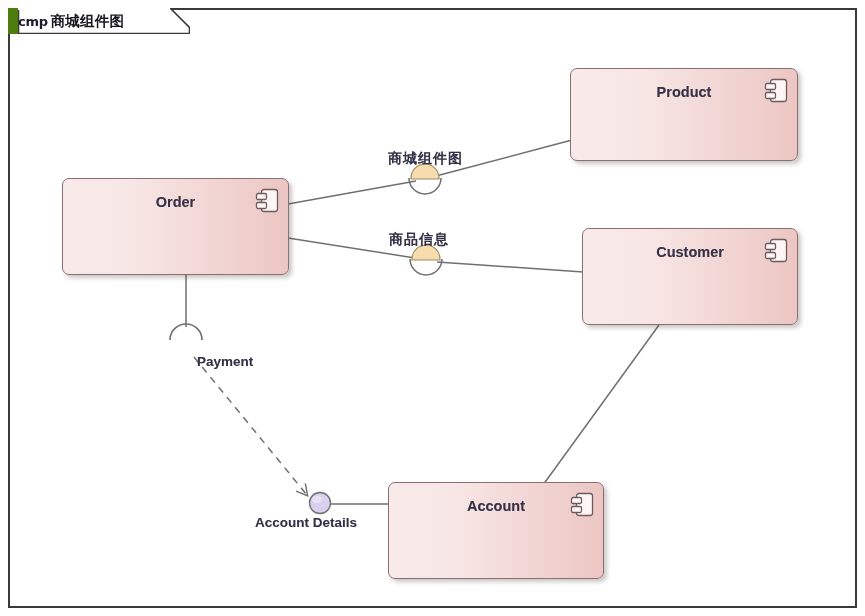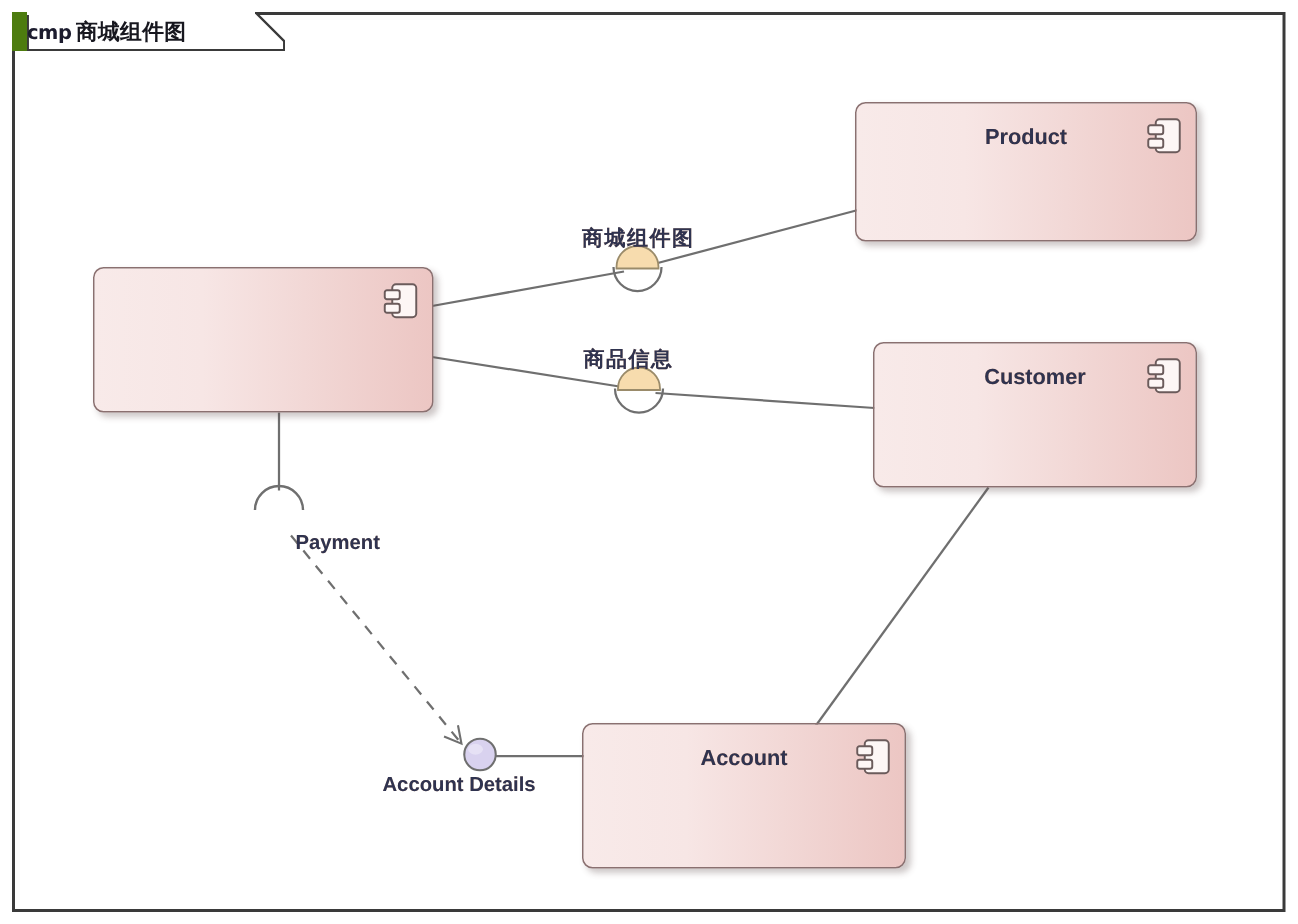--- a/index.html
+++ b/index.html
@@ -116,20 +116,21 @@
       <ellipse cx="317" cy="499.5" rx="5" ry="3.6" fill="#eae6f7" opacity=".75"></ellipse>
     </g>
 
     
     <g>
       <path d="M659 325 L543 485" fill="none" stroke="#6f6f6f" stroke-width="1.5"></path>
     </g>
   </svg>
 
   <div class="cmp" style="left:62px;top:178px;width:227px;height:97px;">
+    <div class="cmp-title">Order</div>
     <svg class="cmp-icon" viewBox="0 0 24 26">
       <rect x="6.5" y="1.5" width="16" height="22" rx="2.5" fill="#fdf6f5" stroke="#6b5b5b" stroke-width="1.3"></rect>
       <rect x="1.5" y="5.5" width="10" height="6" rx="1.5" fill="#fdf6f5" stroke="#6b5b5b" stroke-width="1.3"></rect>
       <rect x="1.5" y="14.5" width="10" height="6" rx="1.5" fill="#fdf6f5" stroke="#6b5b5b" stroke-width="1.3"></rect>
     </svg>
   </div>
 
   <div class="cmp" style="left:570px;top:68px;width:228px;height:93px;">
     <div class="cmp-title">Product</div>
     <svg class="cmp-icon" viewBox="0 0 24 26">

